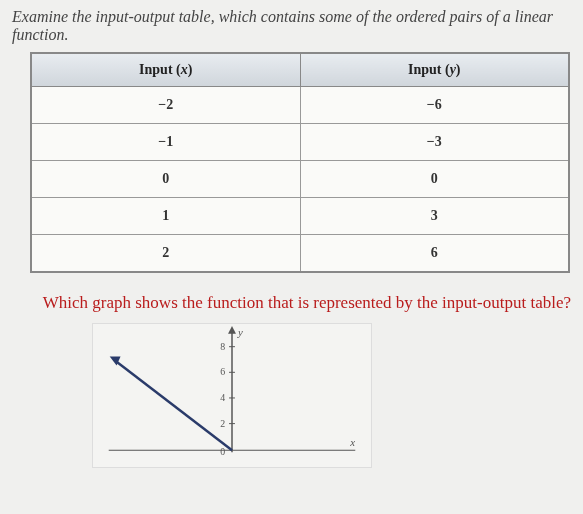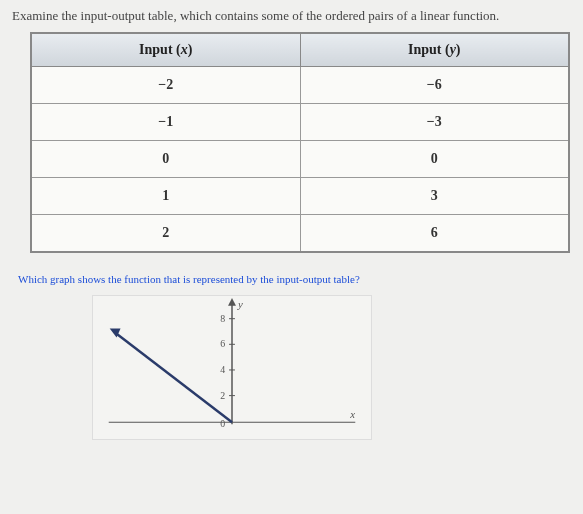--- a/index.html
+++ b/index.html
@@ -6,23 +6,24 @@
     body {
       width: 583px;
       height: 514px;
       font-family: Georgia, 'Times New Roman', serif;
       background: #f0f0ee;
       padding: 8px 12px;
       color: #333;
       overflow: hidden;
     }
     .question-text {
-      font-size: 13px;
+      font-size: 16px;
       color: #444;
       margin-bottom: 8px;
+      font-style: italic;
     }
     .io-table {
       width: 540px;
       border-collapse: collapse;
       margin-left: 18px;
       margin-bottom: 20px;
       background: #fafaf8;
       border: 2px solid #888;
     }
     .io-table th {
@@ -41,23 +42,24 @@
       font-size: 14px;
       padding: 10px 4px;
       color: #333;
       font-weight: 600;
     }
     .math-var {
       font-style: italic;
       font-family: 'Times New Roman', serif;
     }
     .question2 {
-      font-size: 11px;
-      color: #1d4ed8;
+      font-size: 17px;
+      color: #b91c1c;
       margin: 14px 0 10px 6px;
+      text-align: right;
     }
     .graph-container {
       width: 280px;
       height: 145px;
       margin-left: 80px;
       background: #f4f4f2;
       border: 1px solid #ddd;
       position: relative;
     }
     .graph-svg {

